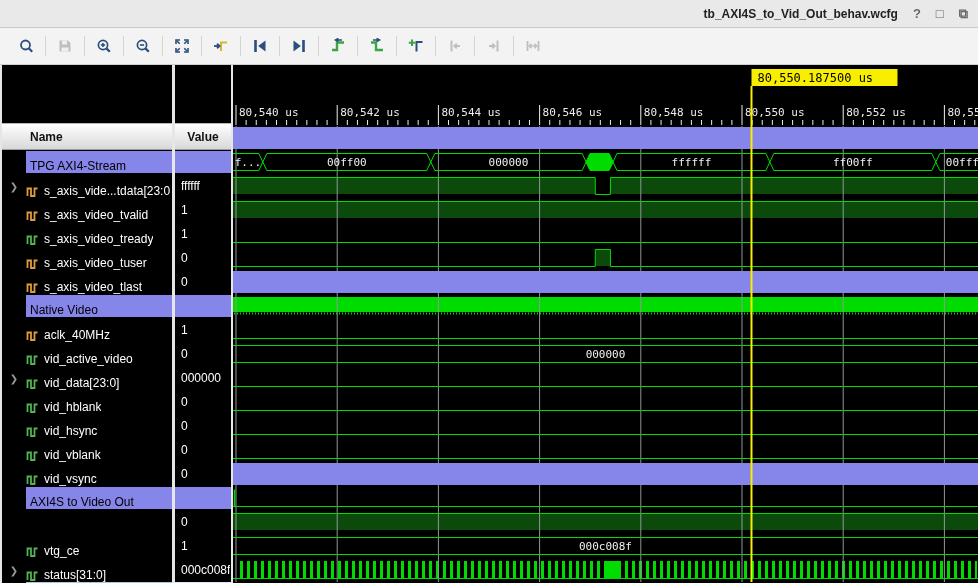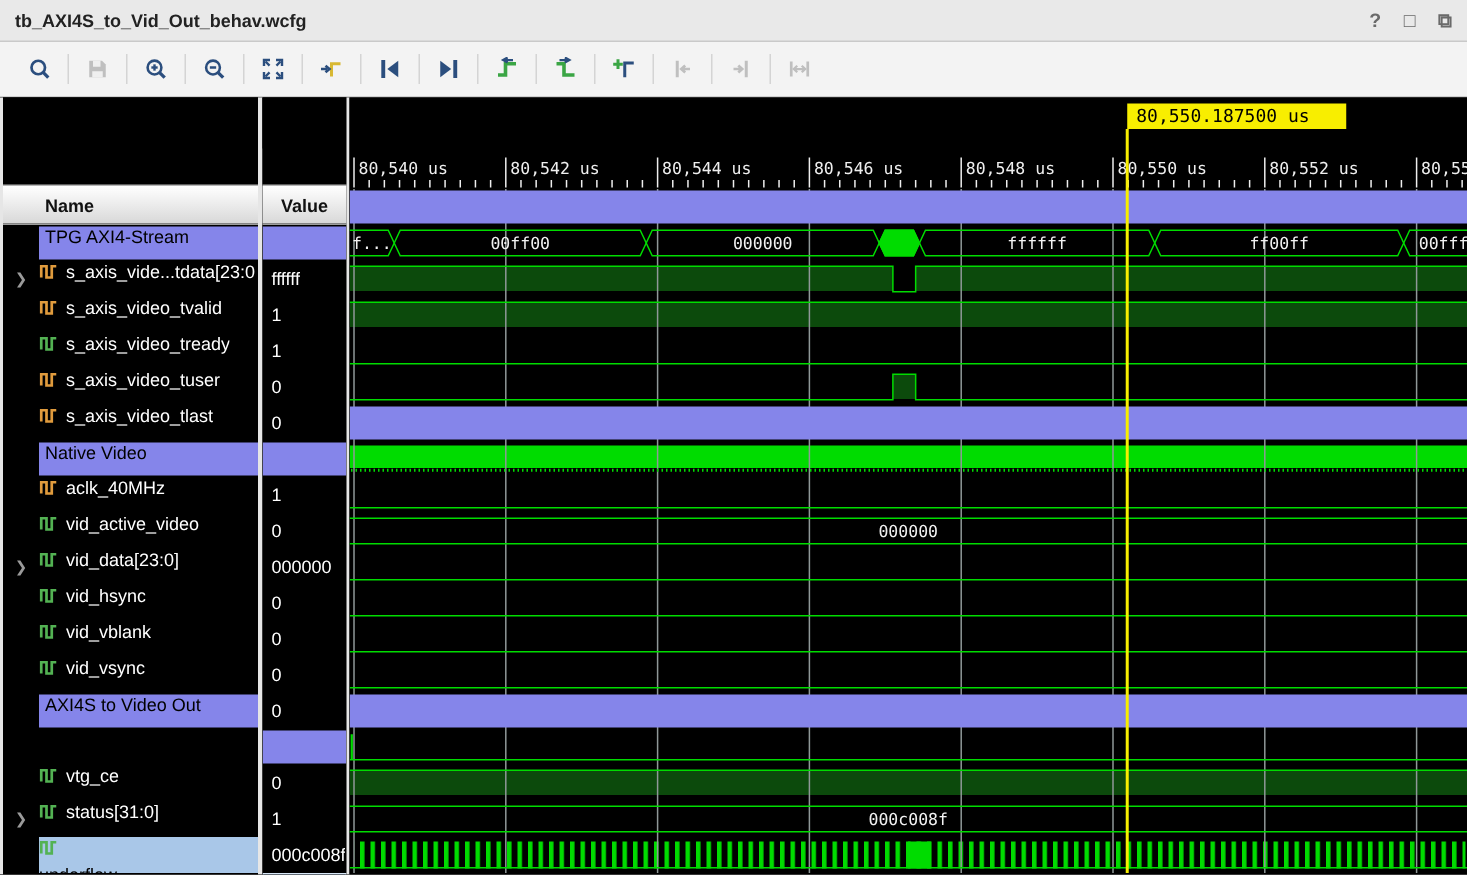--- a/index.html
+++ b/index.html
@@ -1,19 +1,19 @@
 <!DOCTYPE html>
 <html><head>
 <meta charset="utf-8">
 <style>
   html,body{margin:0;padding:0;background:#fff;}
   body{width:978px;height:583px;overflow:hidden;font-family:"Liberation Sans",sans-serif;}
   .window{width:978px;height:583px;display:flex;flex-direction:column;background:#000;}
   
-  .titlebar{height:28px;background:#e9e9e9;border-bottom:1px solid #c9c9c9;display:flex;align-items:center;padding:0 10px;box-sizing:border-box;flex:0 0 auto;}
+  .titlebar{height:28px;background:#e9e9e9;border-bottom:1px solid #c9c9c9;display:flex;align-items:center;padding:0 10px;box-sizing:border-box;flex:0 0 auto;text-align:right;}
   .title{font-weight:bold;font-size:12px;color:#222;flex:1;white-space:nowrap;}
   .tb-icons{display:flex;align-items:center;}
   .tb-icons span{margin-left:15px;color:#6a6a6a;font-size:13px;font-weight:bold;cursor:default;line-height:1;}
   
   .toolbar{height:37px;background:#f3f3f3;border-bottom:1px solid #cfcfcf;display:flex;align-items:center;padding-left:8px;box-sizing:border-box;flex:0 0 auto;}
   .tbtn{width:26px;height:26px;display:flex;align-items:center;justify-content:center;margin:0 5px;border-radius:2px;}
   .tsep{width:1px;height:20px;background:#d4d4d4;margin:0 1px;}
   
   .main{flex:1;display:flex;background:#000;min-height:0;}
   .names{width:172px;display:flex;flex-direction:column;background:#000;border-left:2px solid #e6e6e6;box-sizing:border-box;}
@@ -22,21 +22,21 @@
   .values{width:56px;display:flex;flex-direction:column;background:#000;}
   .wave{flex:1;position:relative;background:#000;overflow:hidden;}
   .wave svg{position:absolute;left:0;top:0;}
   .ptop{height:34px;background:#000;flex:0 0 auto;}
   .phead{height:27px;background:linear-gradient(#ffffff,#d8d8d8);border-top:1px solid #b5b5b5;border-bottom:1px solid #9d9d9d;box-sizing:border-box;display:flex;align-items:center;font-size:12px;font-weight:bold;color:#111;flex:0 0 auto;margin-top:24px;}
   .phead.nh{padding-left:28px;}
   .phead.vh{justify-content:center;}
   .rows{flex:1;overflow:hidden;}
   .srow{height:24px;display:flex;align-items:stretch;background:#000;color:#fff;font-size:12px;}
   .gutter{width:24px;display:flex;align-items:center;justify-content:center;color:#9a9a9a;font-size:10px;flex:0 0 auto;}
-  .rinner{flex:1;display:flex;align-items:flex-start;gap:5px;overflow:hidden;white-space:nowrap;min-width:0;}
+  .rinner{flex:1;display:flex;align-items:flex-end;gap:5px;overflow:hidden;white-space:nowrap;min-width:0;}
   .rinner .sicon{flex:0 0 auto;display:flex;}
   .slabel{overflow:hidden;white-space:nowrap;}
   .srow.divider .rinner{background:#8585ea;color:#000;padding-left:4px;margin:1px 0;}
   .srow.selected .rinner{background:#a9c7e8;color:#000;flex-direction:column;}
   .vrow{height:24px;display:flex;align-items:center;color:#fff;font-size:12px;box-sizing:border-box;overflow:hidden;}
   .vrow .vtext{padding-left:6px;overflow:hidden;white-space:nowrap;}
   .vrow .band{flex:1;height:22px;margin:1px 0;background:#8585ea;}
   .vrow.selected{background:#a9c7e8;color:#000;box-shadow:inset 0 0 0 1px #d9e8f8;}
 </style>
 </head>
@@ -256,20 +256,31 @@
           </div>
           <div class="srow bus">
             <div class="gutter">❯</div>
             <div class="rinner">
               <span class="sicon">
                 <svg width="13" height="13" viewBox="0 0 13 13">
                   <path d="M1.5,11 V3.5 H5 V11 H8.5 V3.5 H11.5" fill="none" stroke="#53b253" stroke-width="1.8"></path>
                 </svg>
               </span>
               <span class="slabel">vid_data[23:0]</span>
+            </div>
+          </div>
+          <div class="srow bit">
+            <div class="gutter"></div>
+            <div class="rinner">
+              <span class="sicon">
+                <svg width="13" height="13" viewBox="0 0 13 13">
+                  <path d="M1.5,11 V3.5 H5 V11 H8.5 V3.5 H11.5" fill="none" stroke="#53b253" stroke-width="1.8"></path>
+                </svg>
+              </span>
+              <span class="slabel">vid_hblank</span>
             </div>
           </div>
           <div class="srow bit">
             <div class="gutter"></div>
             <div class="rinner">
               <span class="sicon">
                 <svg width="13" height="13" viewBox="0 0 13 13">
                   <path d="M1.5,11 V3.5 H5 V11 H8.5 V3.5 H11.5" fill="none" stroke="#53b253" stroke-width="1.8"></path>
                 </svg>
               </span>

